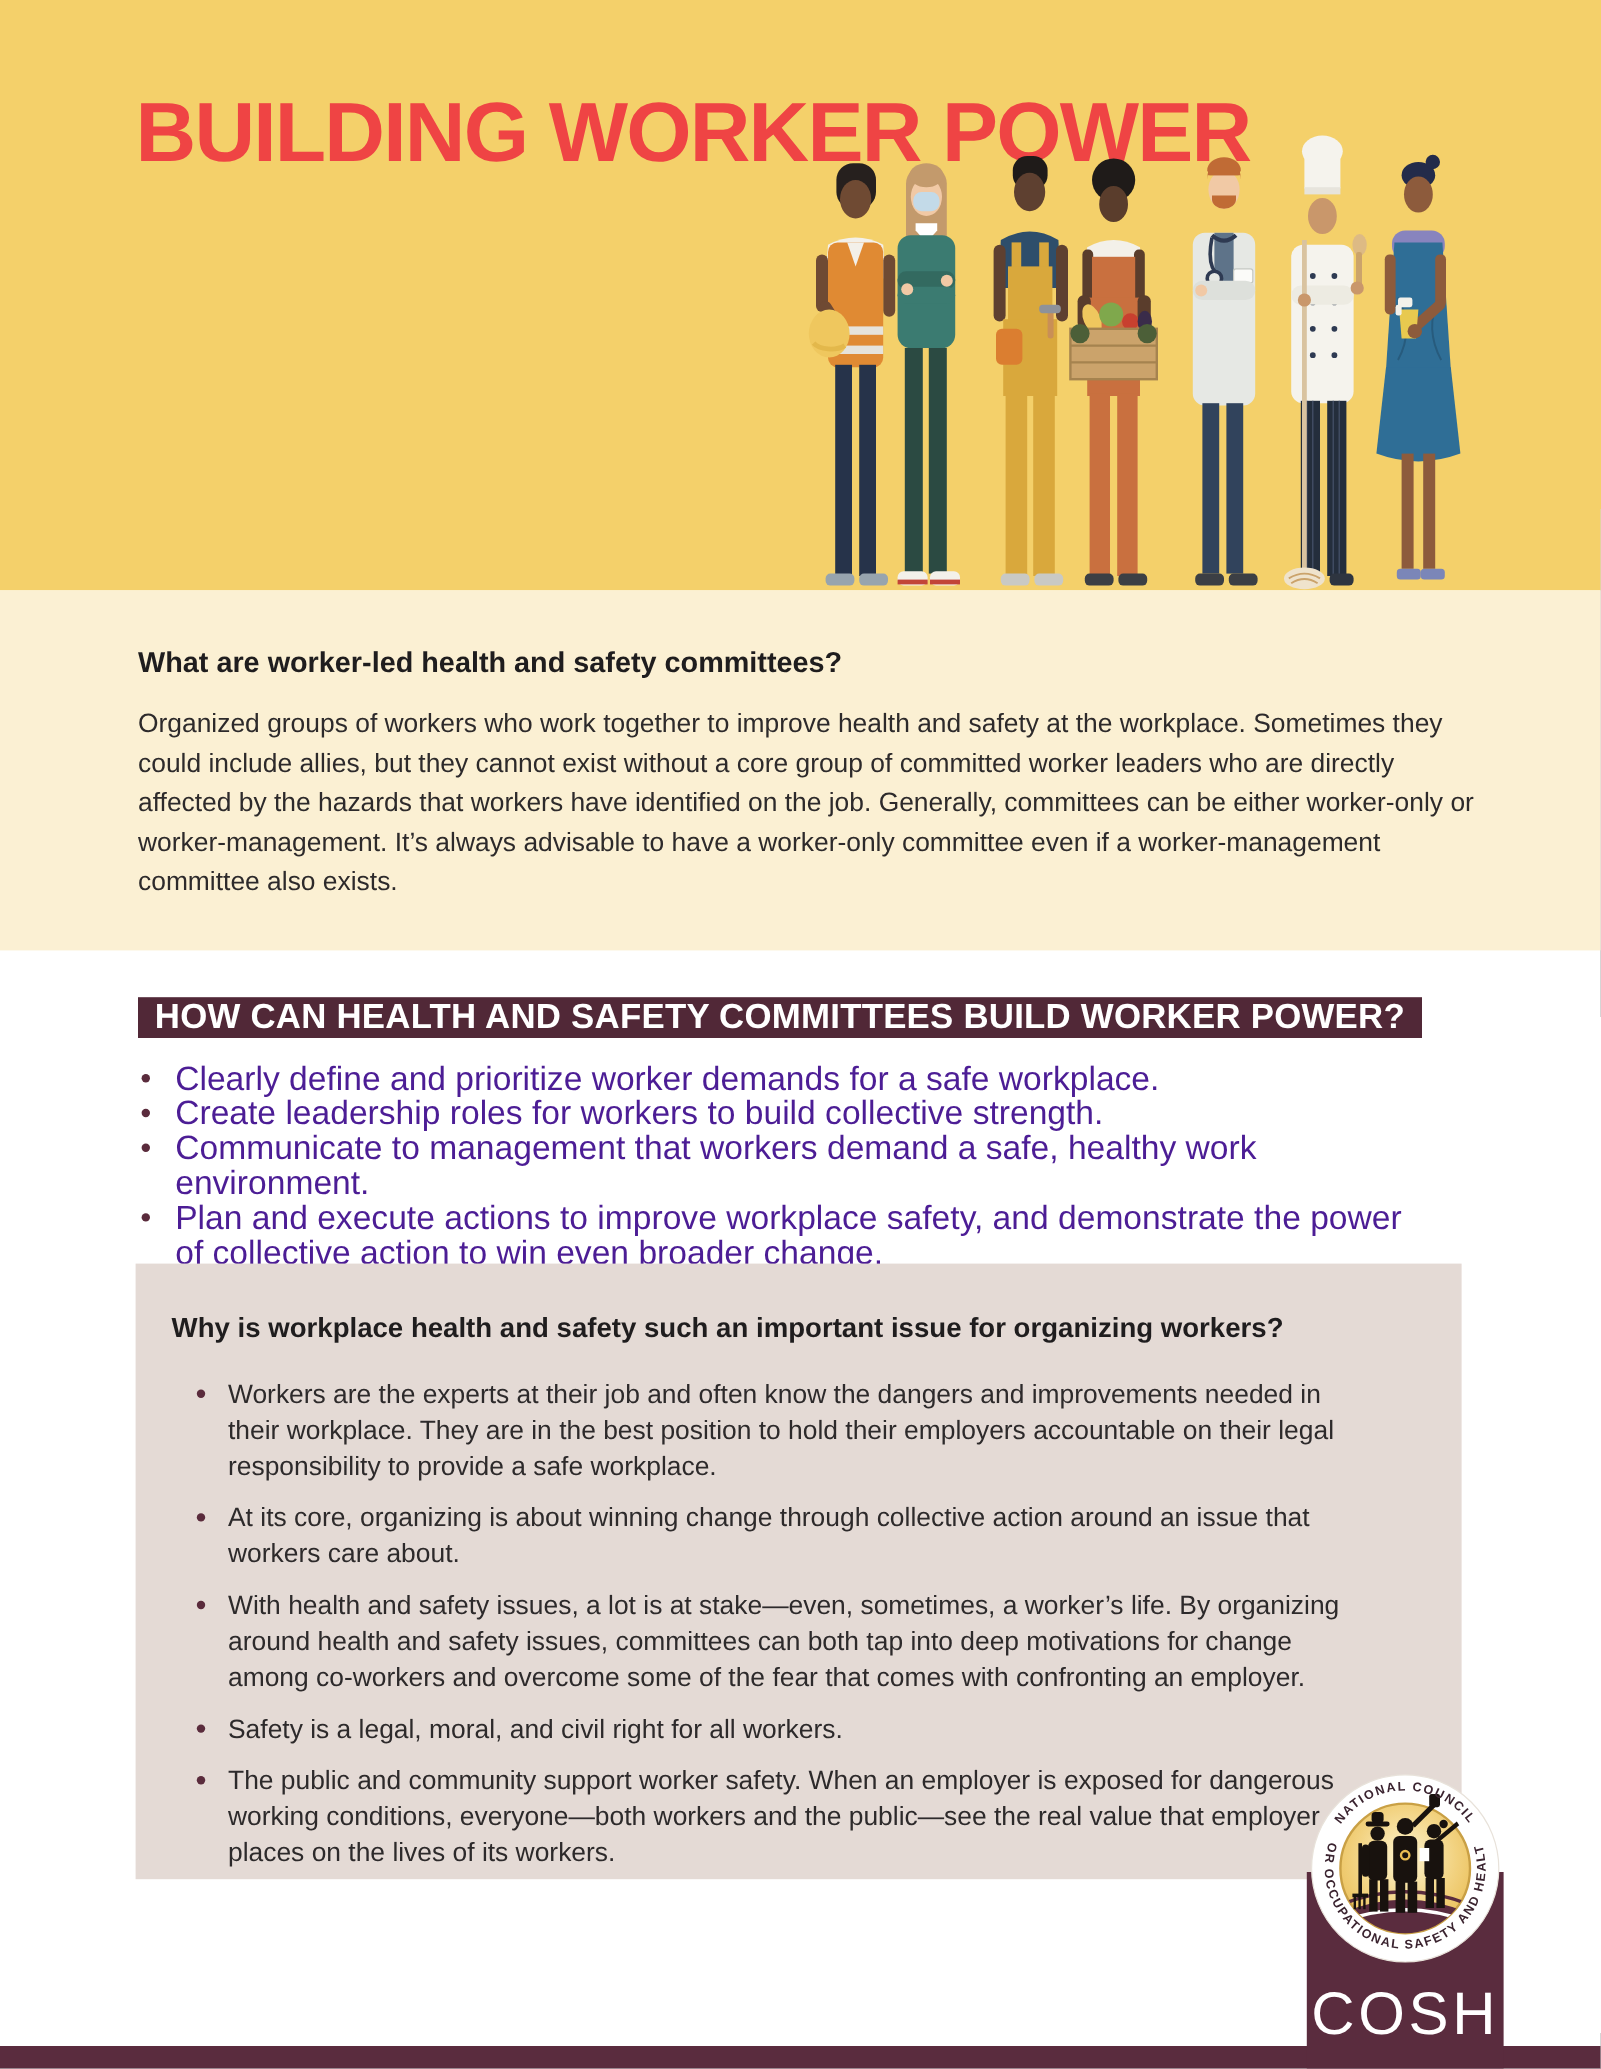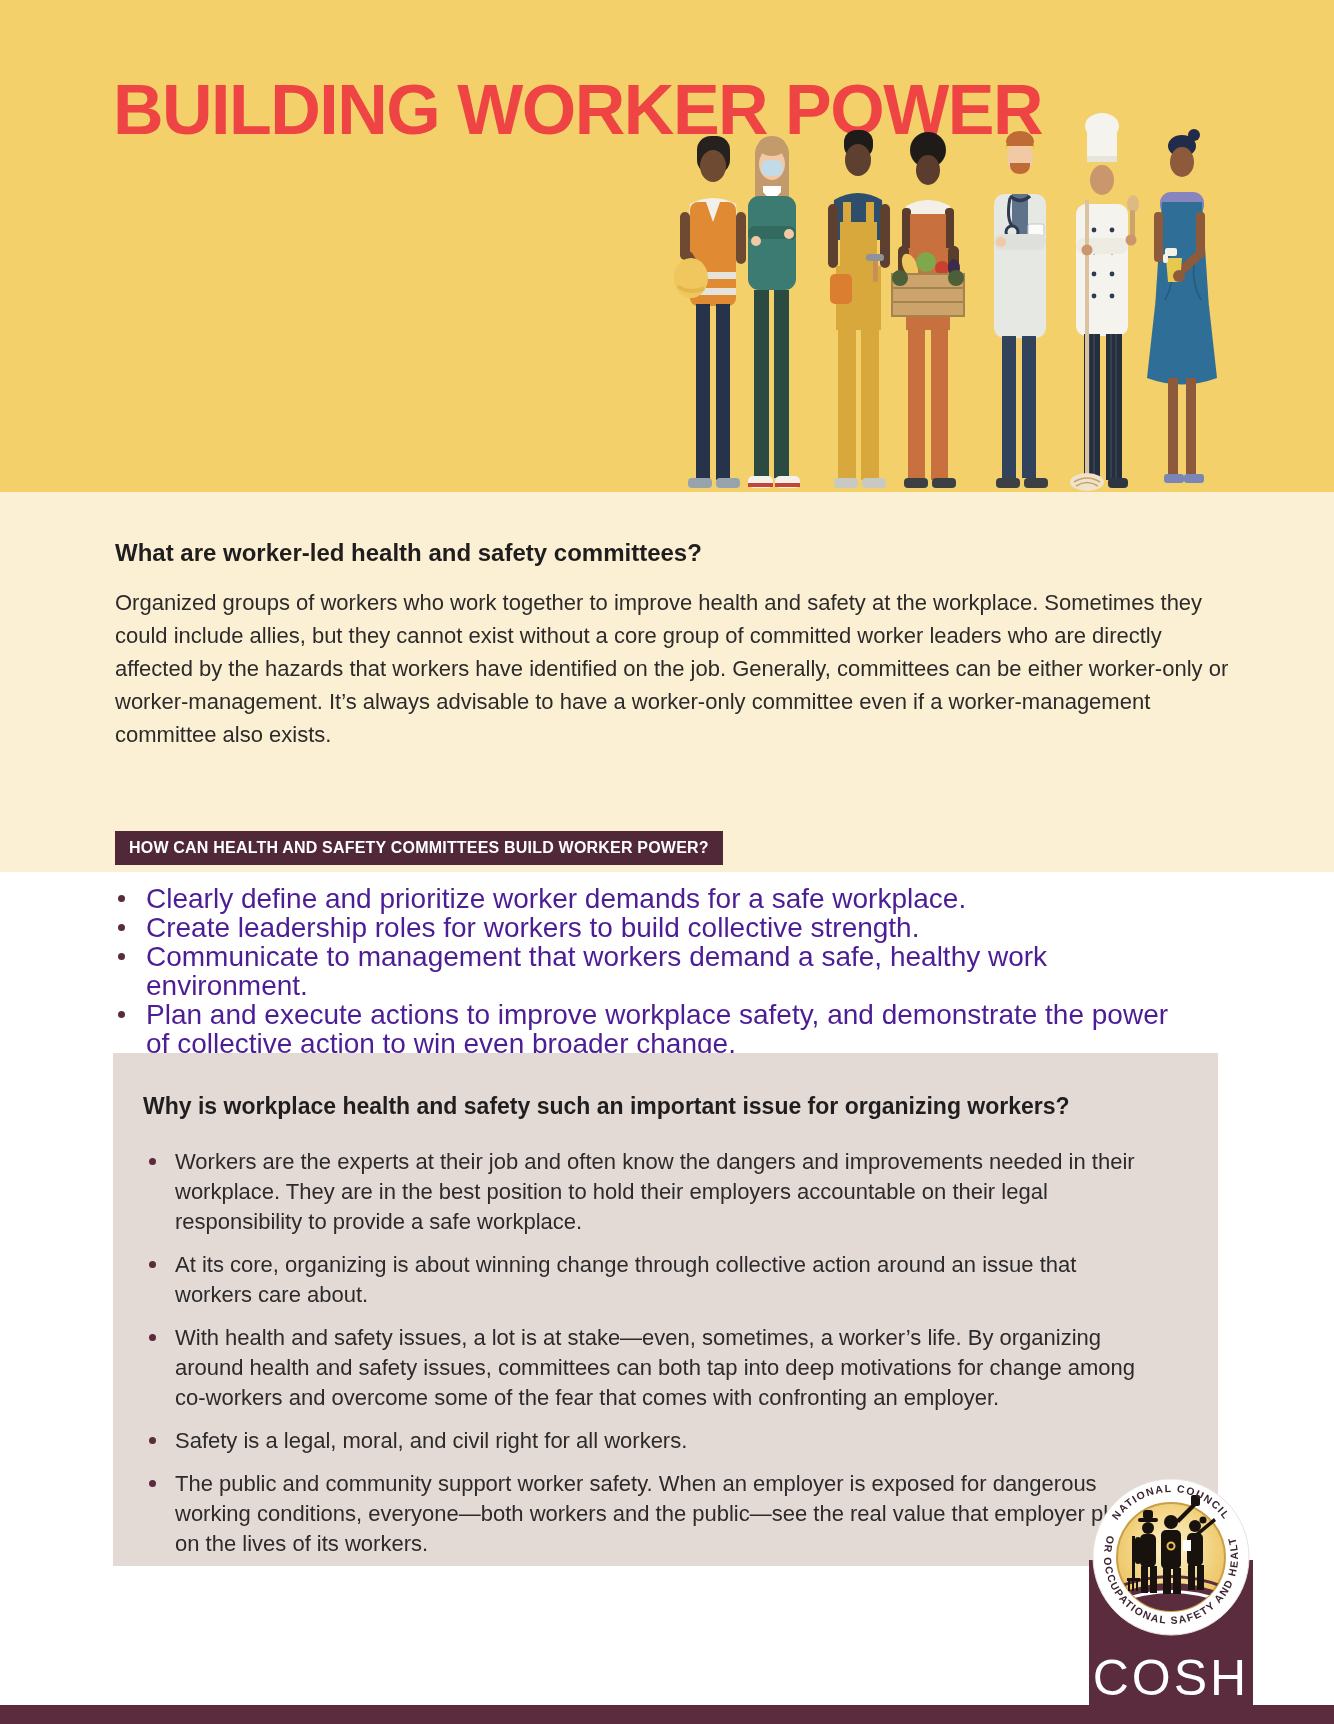--- a/index.html
+++ b/index.html
@@ -8,32 +8,32 @@
     background:#ffffff; overflow:hidden;
     font-family:"Liberation Sans", sans-serif; color:#2d2a2b;
   }
   
   .hero { position:absolute; left:0; top:0; width:1334px; height:492px; background:#F4D06A; z-index:1; }
   .title { position:absolute; left:113px; top:74px; z-index:1; }
   .title-line { font-size:70px; line-height:73px; font-weight:bold; letter-spacing:-1.5px; color:#242021; white-space:nowrap; }
   .title-line.primary { color:#ef4444; }
   .illustration { position:absolute; left:660px; top:108px; width:575px; height:384px; z-index:2; }
   
-  .intro { position:absolute; left:0; top:492px; width:1334px; height:380px; background:#FBF0D3; box-sizing:border-box; padding:46px 104px 0 115px; z-index:1; }
+  .intro { position:absolute; left:0; top:492px; width:1334px; height:300px; background:#FBF0D3; box-sizing:border-box; padding:46px 104px 0 115px; z-index:1; }
   .intro h2 { margin:0 0 18px 0; font-size:24px; line-height:30px; color:#1f1d1e; }
   .intro p { margin:0; font-size:22px; line-height:33px; color:#2d2a2b; }
   
-  .banner { position:absolute; left:115px; top:831px; background:#512837; color:#ffffff; font-weight:bold; font-size:16px; line-height:34px; letter-spacing:0.2px; padding:0 14px; white-space:nowrap; z-index:1; }
+  .banner { position:absolute; left:115px; top:831px; background:#512837; color:#ffffff; font-weight:bold; font-size:29px; line-height:34px; letter-spacing:0.2px; padding:0 14px; white-space:nowrap; z-index:1; }
   .power-list { position:absolute; left:115px; top:884px; width:1069px; margin:0; padding:0; list-style:none; z-index:1; }
   .power-list li { position:relative; padding-left:31px; font-size:28px; line-height:29px; color:#4c1d95; }
   .power-list li::before { content:""; position:absolute; left:3px; top:11px; width:7px; height:7px; border-radius:50%; background:#5A2B3C; }
   
   .why-box { position:absolute; left:113px; top:1053px; width:1105px; height:513px; background:#E4DAD5; box-sizing:border-box; padding:38px 60px 0 30px; overflow:hidden; z-index:1; }
   .why-box h2 { margin:0 0 26px 0; font-size:23px; line-height:30px; color:#1f1d1e; white-space:nowrap; }
-  .why-list { margin:0; padding:0; list-style:none; }
+  .why-list { margin:15px; padding:0; list-style:none; }
   .why-list li { position:relative; padding-left:32px; margin-bottom:13px; font-size:22px; line-height:30px; color:#2d2a2b; }
   .why-list li::before { content:""; position:absolute; left:6px; top:11px; width:7px; height:7px; border-radius:50%; background:#5A2B3C; }
   
   .footer-bar { position:absolute; left:0; top:1705px; width:1334px; height:19px; background:#5A2C3E; z-index:2; }
   .logo { position:absolute; left:1089px; top:1478px; width:164px; height:246px; z-index:3; }
   .logo-block { position:absolute; left:0; top:82px; width:164px; height:164px; background:#5A2C3E; }
   .logo-wordmark { position:absolute; left:0; top:172px; width:164px; text-align:center; color:#ffffff; font-size:50px; line-height:56px; font-weight:normal; letter-spacing:3px; }
   .logo-badge { position:absolute; left:3px; top:0; width:158px; height:158px; }
 </style>
 </head>

